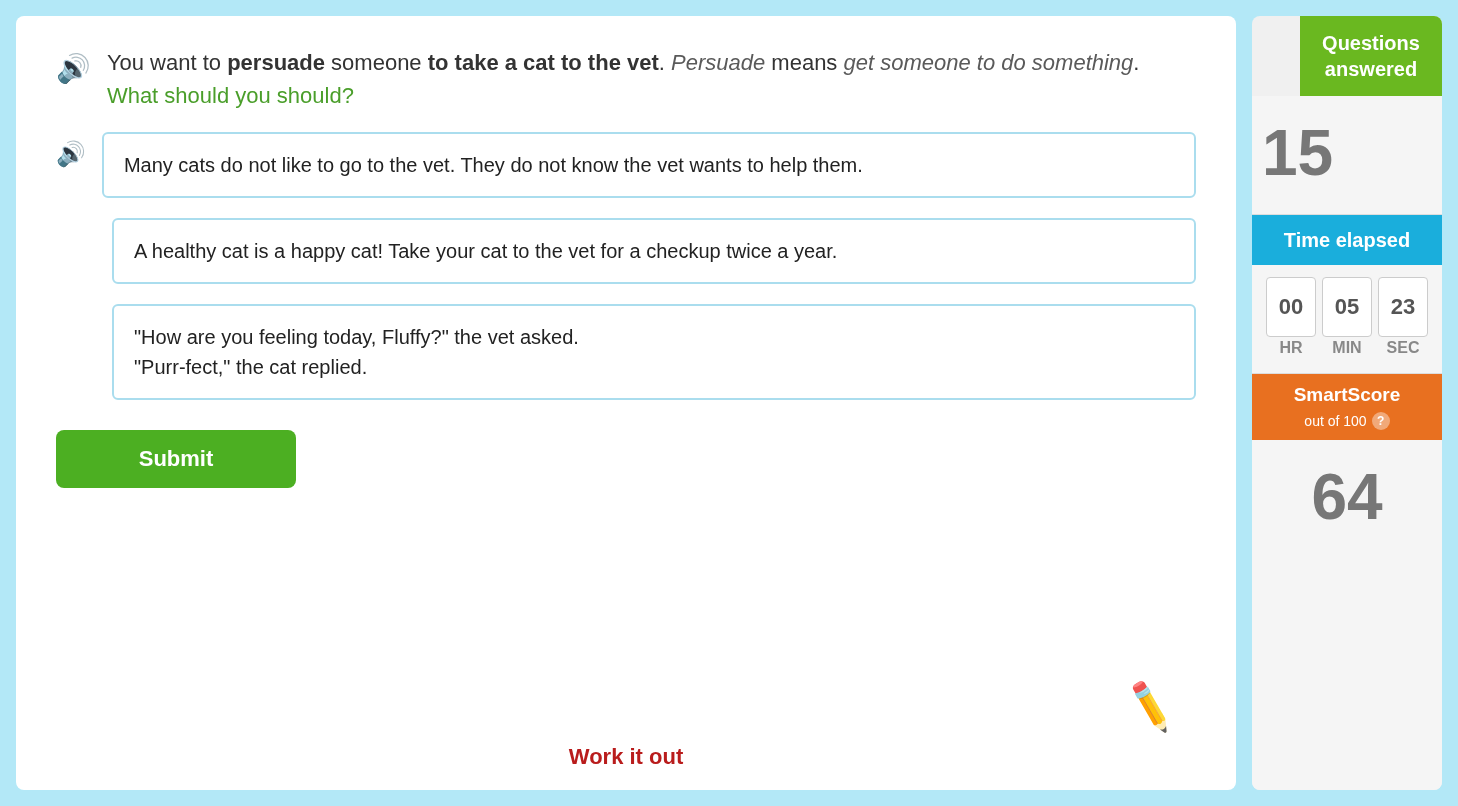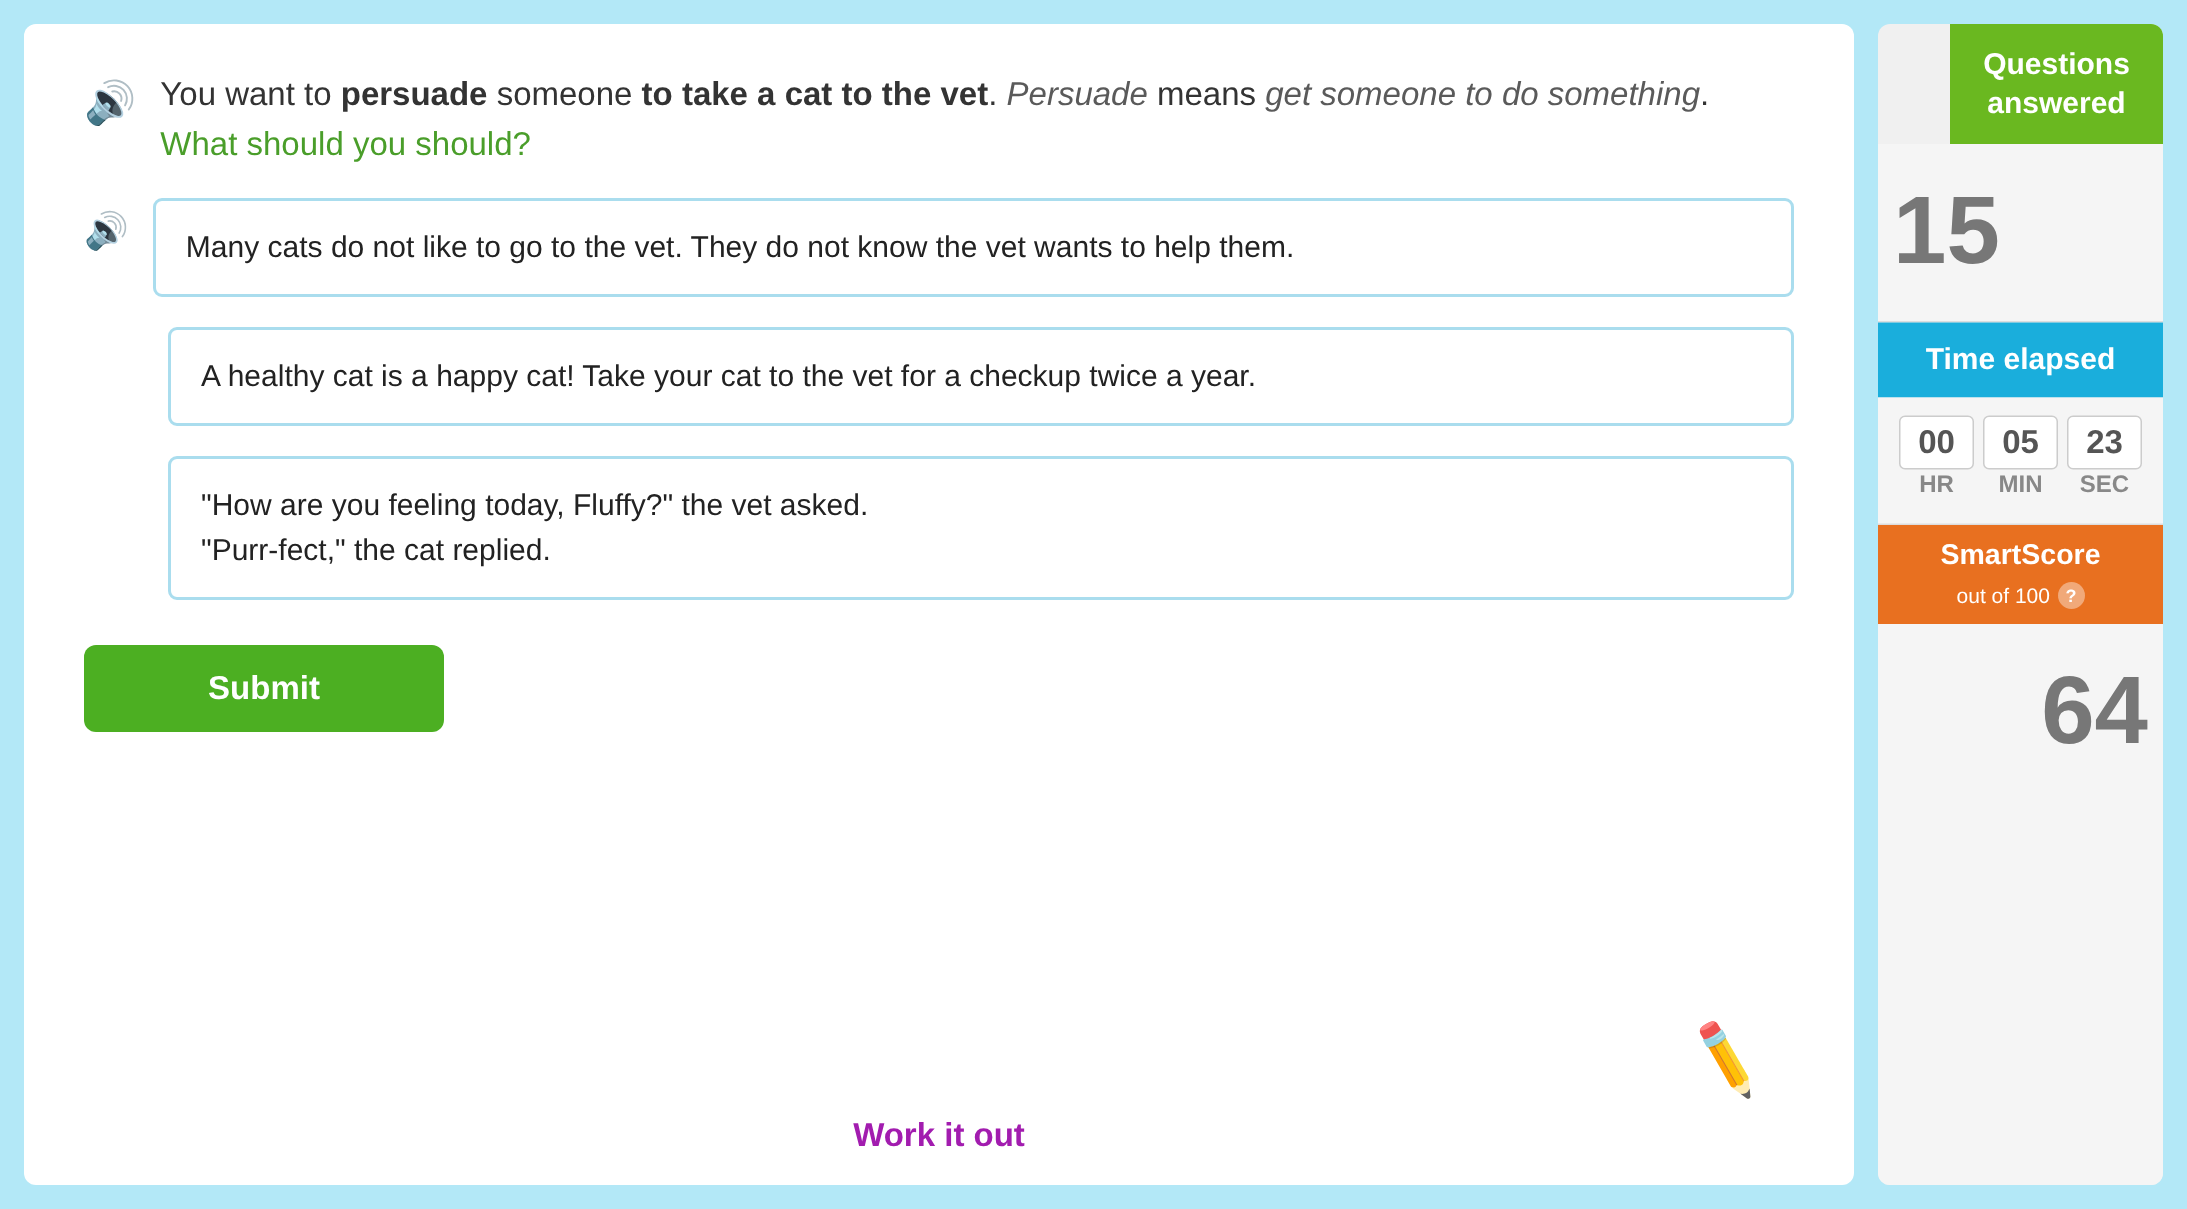--- a/index.html
+++ b/index.html
@@ -109,21 +109,21 @@
       cursor: pointer;
       width: 240px;
       margin-top: 10px;
     }
 
     .work-it-out {
       position: absolute;
       bottom: 20px;
       left: 50%;
       transform: translateX(-50%);
-      color: #a21caf;
+      color: #b91c1c;
       font-size: 22px;
       font-weight: bold;
       cursor: pointer;
       text-decoration: none;
     }
 
     .pencil-icon {
       position: absolute;
       bottom: 60px;
       right: 60px;
@@ -192,21 +192,21 @@
 
     .timer-value {
       background: white;
       border: 1px solid #ccc;
       border-radius: 4px;
       font-size: 22px;
       font-weight: bold;
       color: #555;
       width: 50px;
       text-align: center;
-      padding: 4px 0;
+      padding: 16px 0;
     }
 
     .timer-label {
       font-size: 16px;
       color: #888;
       font-weight: bold;
     }
 
     .smart-score-header {
       background: #e87020;
@@ -237,21 +237,21 @@
       display: inline-flex;
       align-items: center;
       justify-content: center;
       font-size: 12px;
       font-weight: bold;
       cursor: pointer;
     }
 
     .smart-score-value {
       background: #f5f5f5;
-      text-align: right;
+      text-align: center;
       padding: 20px 10px 24px;
       font-size: 64px;
       font-weight: bold;
       color: #777;
       flex: 1;
     }
   </style>
 </head>
 <body>
 

